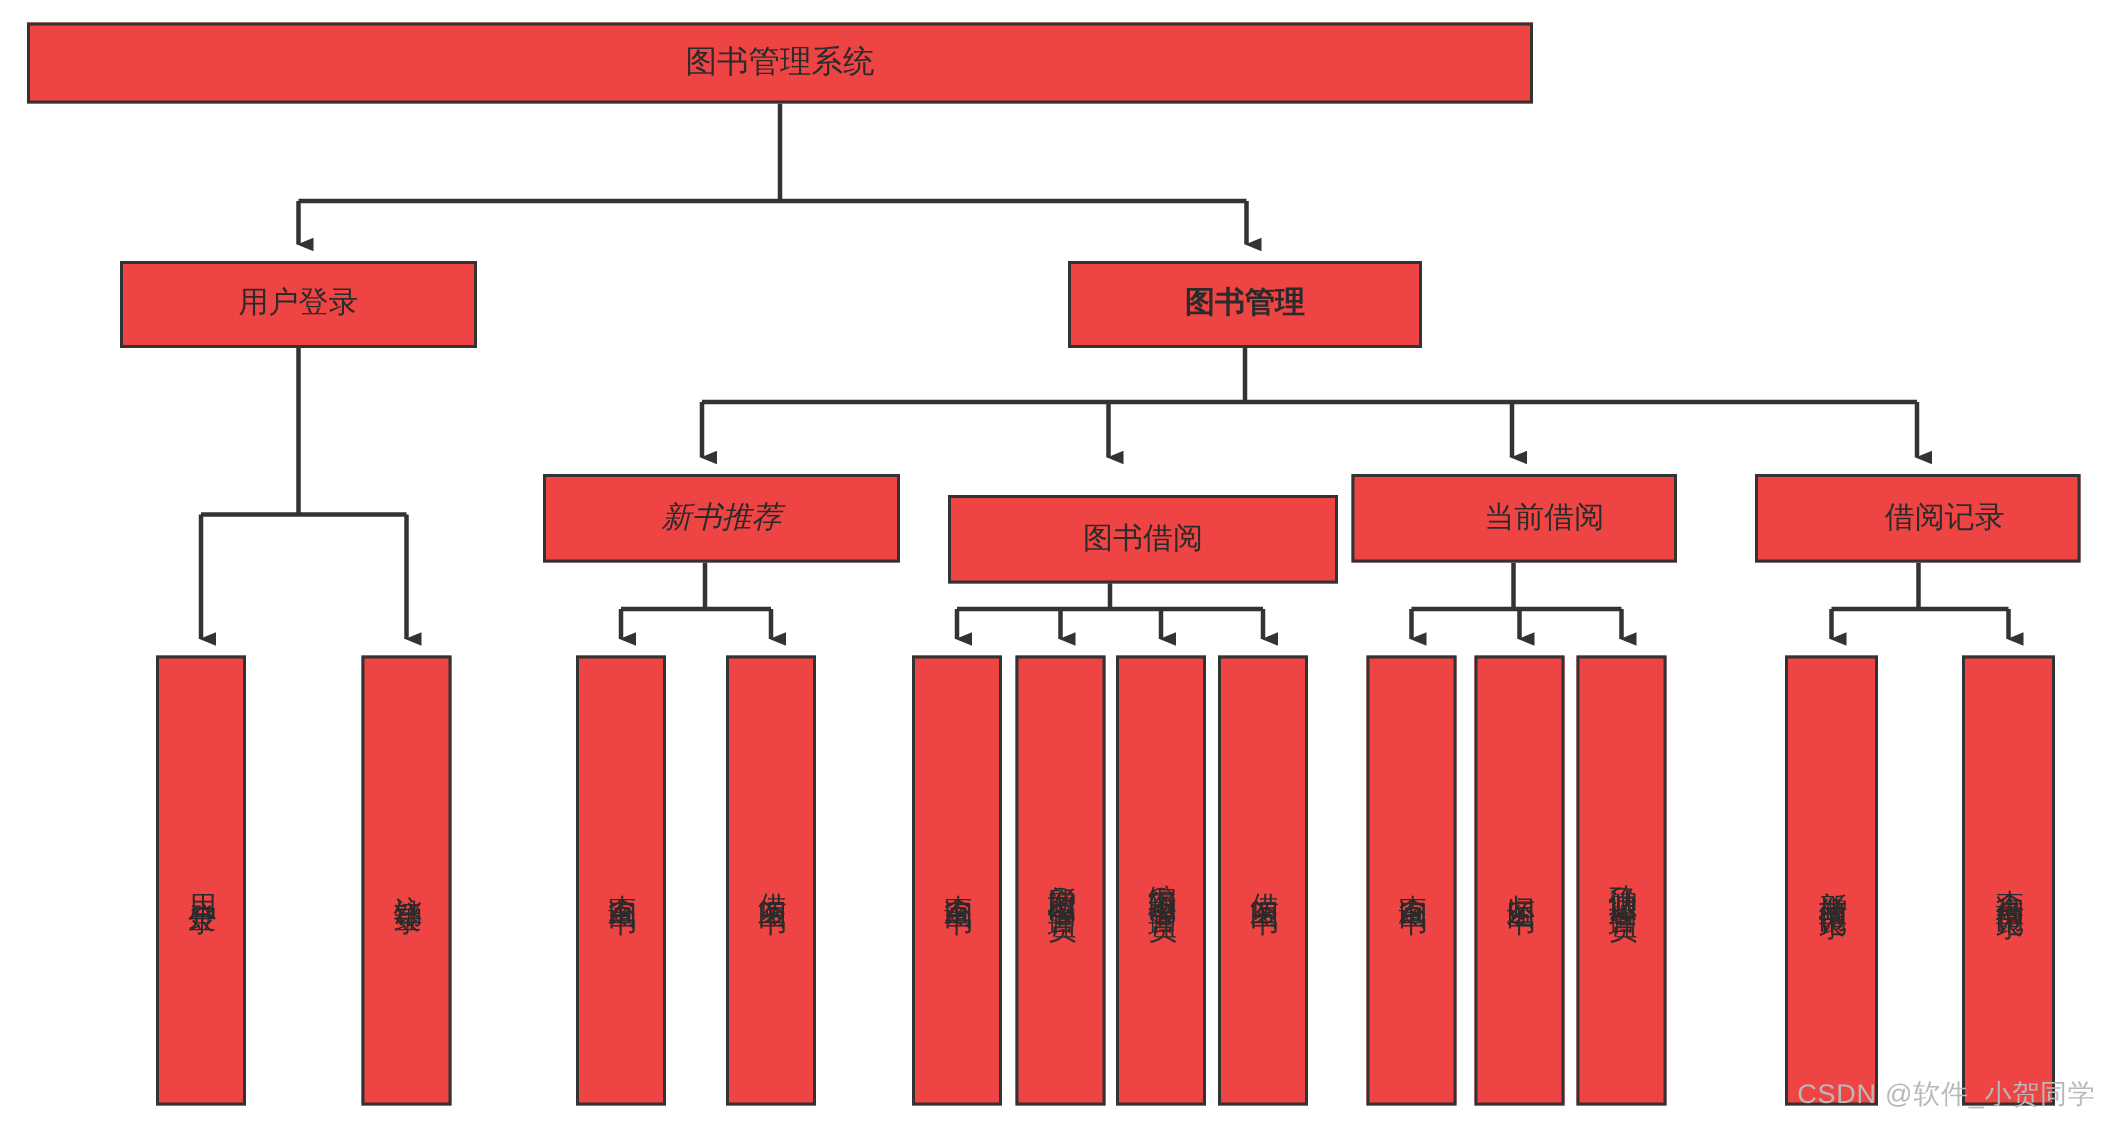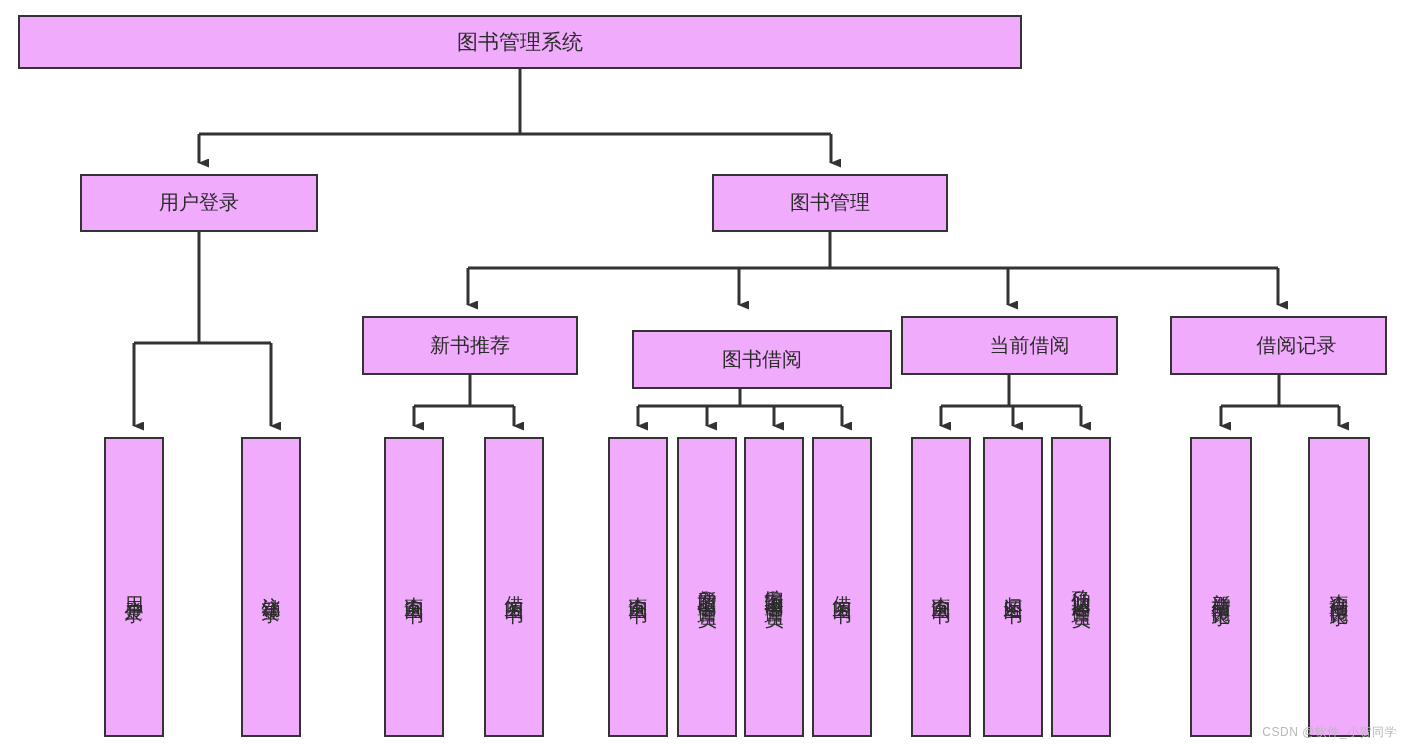--- a/index.html
+++ b/index.html
@@ -22,21 +22,21 @@
     position: absolute;
     left: 0;
     top: 0;
     width: 1405px;
     height: 747px;
     display: block;
   }
   .node-box {
     position: absolute;
     box-sizing: border-box;
-    background: #f0abfc;
+    background: #ef4444;
     border: 2.5px solid #333333;
     display: flex;
     align-items: center;
     justify-content: center;
     overflow: hidden;
   }
   .node-label {
     color: #2b2b2b;
     font-family: "Liberation Sans", "DejaVu Sans", sans-serif;
     line-height: 1.18;
@@ -58,21 +58,21 @@
     text-orientation: upright;
     letter-spacing: 3px;
     white-space: normal;
     line-height: 1.05;
     max-height: 100%;
   }
   .watermark {
     position: absolute;
     right: 8px;
     bottom: 6px;
-    font-size: 12px;
+    font-size: 18px;
     color: #b9b9b9;
     font-family: "Liberation Sans", "DejaVu Sans", sans-serif;
     letter-spacing: 0.5px;
     user-select: none;
     white-space: nowrap;
     margin-left: 22px;
   }
 </style>
 </head>
 <body>
@@ -144,25 +144,25 @@
     </g>
   </svg>
 
   <div class="node-box level-root" style="left: 18px; top: 15px; width: 1004px; height: 54px;">
     <span class="node-label">图书管理系统</span>
   </div>
 
   <div class="node-box level-2" style="left: 80px; top: 174px; width: 238px; height: 58px;">
     <span class="node-label">用户登录</span>
   </div>
-  <div class="node-box level-2" style="left: 712px; top: 174px; width: 236px; height: 58px;">
+  <div class="node-box level-2" style="left: 712px; top: 174px; width: 236px; height: 58px; font-weight: bold;">
     <span class="node-label">图书管理</span>
   </div>
 
-  <div class="node-box level-3" style="left: 362px; top: 316px; width: 216px; height: 59px;">
+  <div class="node-box level-3" style="left: 362px; top: 316px; width: 238px; height: 59px; font-style: italic;">
     <span class="node-label">新书推荐</span>
   </div>
   <div class="node-box level-3" style="left: 632px; top: 330px; width: 260px; height: 59px;">
     <span class="node-label">图书借阅</span>
   </div>
   <div class="node-box level-3" style="left: 901px; top: 316px; width: 217px; height: 59px; padding-left: 40px;">
     <span class="node-label">当前借阅</span>
   </div>
   <div class="node-box level-3" style="left: 1170px; top: 316px; width: 217px; height: 59px; padding-left: 36px;">
     <span class="node-label">借阅记录</span>

